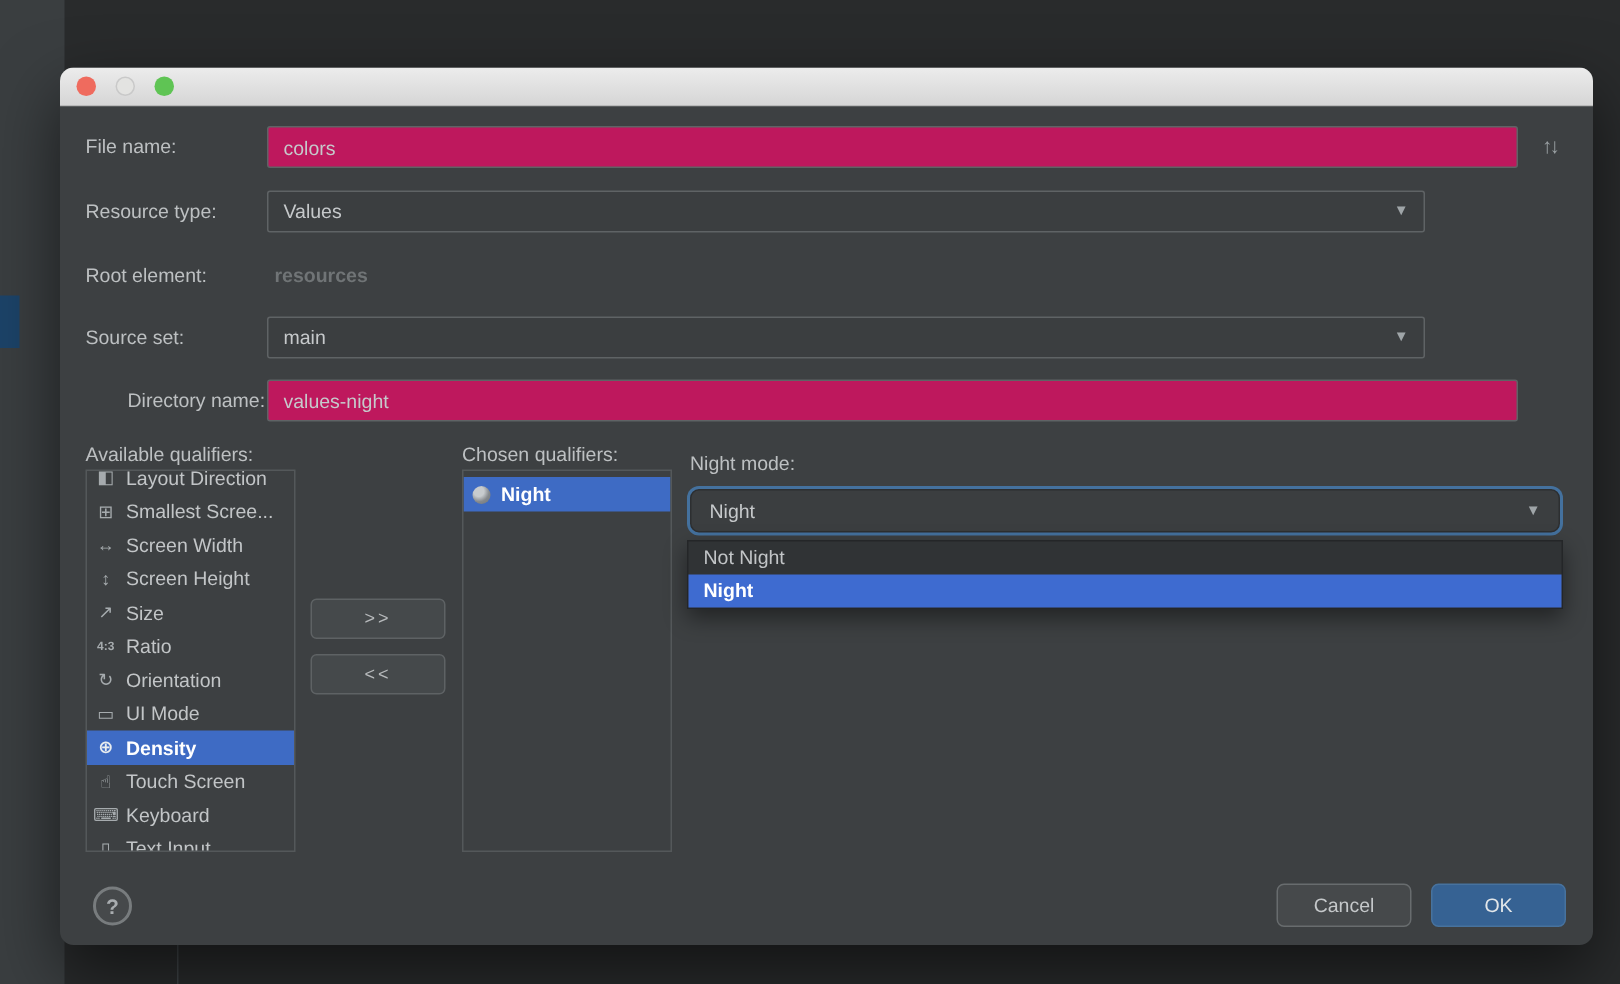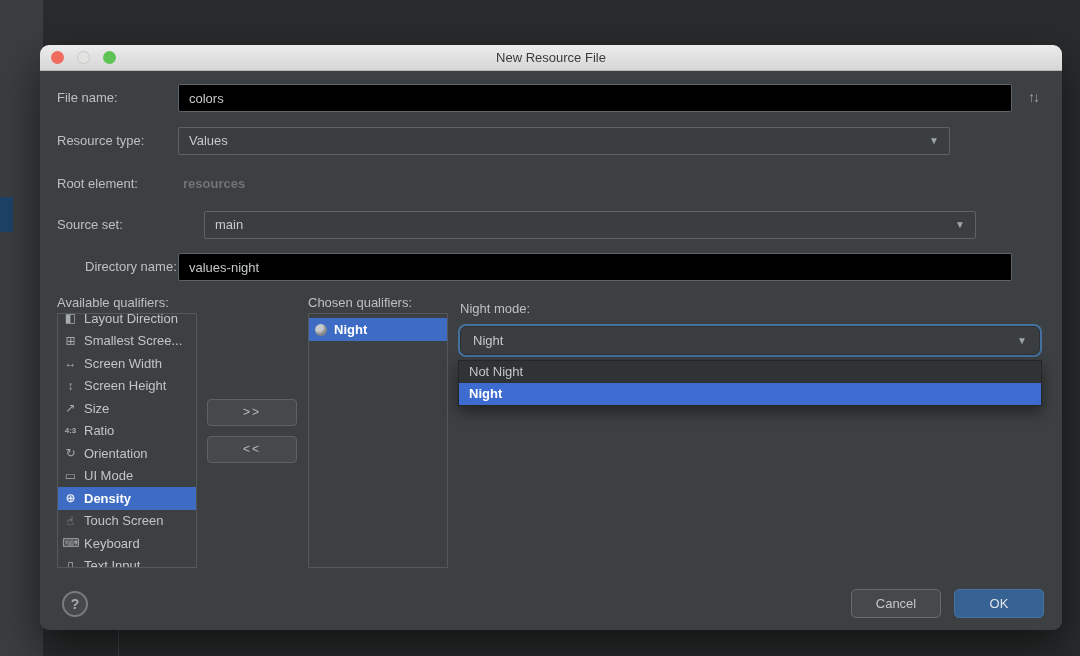--- a/index.html
+++ b/index.html
@@ -23,21 +23,21 @@
             border-radius:9px; box-shadow:0 18px 45px rgba(0,0,0,.55); }
   .titlebar { position:absolute; left:0; top:0; width:100%; height:26px; border-radius:9px 9px 0 0;
               background:linear-gradient(#ececec,#d6d6d6); border-bottom:1px solid #b9b9b9; }
   .title { position:absolute; left:0; right:0; top:5px; text-align:center; font-size:13px; color:#3b3b3b; }
   .tl { position:absolute; top:6px; width:13px; height:13px; border-radius:50%; }
   .tl-red   { left:11px;  background:#ef6b5e; }
   .tl-mid   { left:37px;  background:#e3e3e1; border:1px solid #c9c9c9; }
   .tl-green { left:63px;  background:#5fc454; }
 
   .flabel { position:absolute; left:17px; font-size:13px; color:#bdc0c2; white-space:nowrap; }
-  .tfield { position:absolute; left:138px; width:834px; height:28px; background:#000000;
+  .tfield { position:absolute; left:138px; width:834px; height:28px; background:#be185d;
             border:1px solid #5f6365; border-radius:2px; color:#c6c9cb; font-size:13px;
             padding:0 10px; font-family:"Liberation Sans","DejaVu Sans",sans-serif; outline:none; }
   .combo  { position:absolute; left:138px; width:772px; height:28px; background:#3b3e40;
             border:1px solid #5f6365; border-radius:2px; color:#c6c9cb; font-size:13px;
             line-height:26px; padding:0 10px; cursor:default; }
   .combo .arrow { position:absolute; right:10px; top:0; color:#9fa5a8; font-size:10px; }
   .disabled-val { position:absolute; left:143px; font-size:13px; color:#707476; }
   .updown { position:absolute; left:988px; top:44px; font-size:14px; color:#9aa0a3; letter-spacing:-2px; }
 
   
@@ -87,38 +87,37 @@
   <div class="side-strip"></div>
   <div class="blue-band"></div>
   <div class="vline-bot"></div>
 
   <div class="dialog">
 
     <div class="titlebar">
       <div class="tl tl-red"></div>
       <div class="tl tl-mid"></div>
       <div class="tl tl-green"></div>
-      <div class="title">New Resource File</div>
     </div>
 
     <div class="flabel" style="top:45px;">File name:</div>
     <input class="tfield" style="top: 39px;" value="colors">
     <div class="updown">↑↓</div>
 
     <div class="flabel" style="top:88px;text-align:right;">Resource type:</div>
     <div class="combo" style="top:82px;">
       <span>Values</span>
       <span class="arrow">▼</span>
     </div>
 
     <div class="flabel" style="top:131px;">Root element:</div>
     <div class="disabled-val" style="top:131px;font-weight:bold;">resources</div>
 
     <div class="flabel" style="top:172px;">Source set:</div>
-    <div class="combo" style="top:166px;margin-left:26px;">
+    <div class="combo" style="top:166px;">
       <span>main</span>
       <span class="arrow">▼</span>
     </div>
 
     <div class="flabel" style="top:214px;margin-left:28px;">Directory name:</div>
     <input class="tfield" style="top: 208px;" value="values-night">
 
     <div class="flabel" style="top:250px;">Available qualifiers:</div>
     <div class="flabel" style="top:250px; left:268px;">Chosen qualifiers:</div>
     <div class="flabel" style="top:256px; left:420px;">Night mode:</div>

